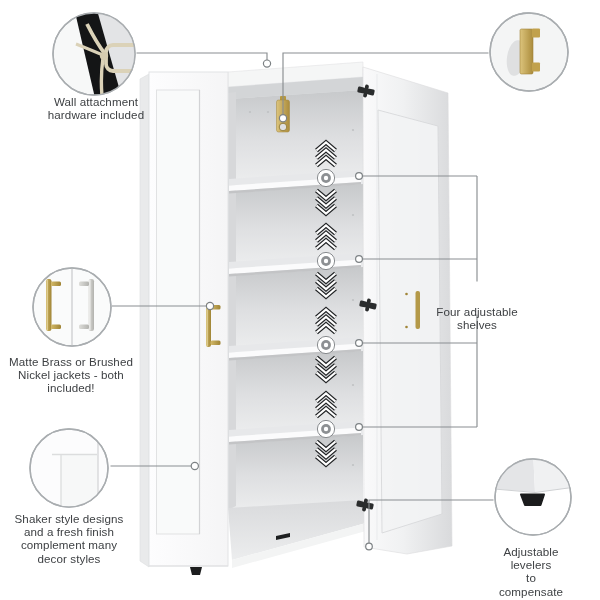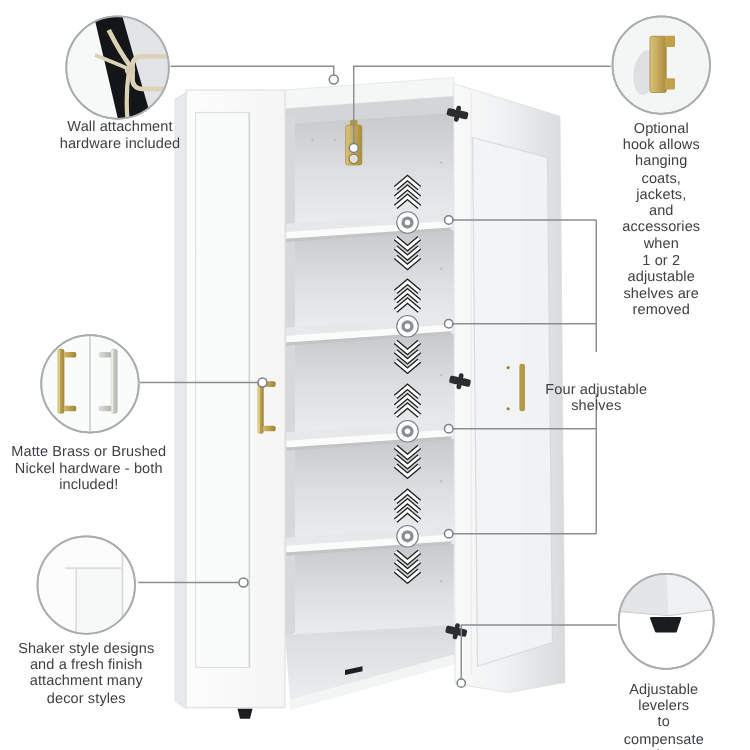--- a/index.html
+++ b/index.html
@@ -273,30 +273,25 @@
       <polygon points="533,450 572,466 572,488 535,492" fill="#f0f1f2"></polygon>
       <path d="M494,489 L535,492.5 L572,487.5" stroke="#cfd1d3" stroke-width="1" fill="none"></path>
       <path d="M521,494.5 h23 l-3.5,10.5 h-15.5 z" fill="#1b1c1d" stroke="#1b1c1d" stroke-width="2" stroke-linejoin="round"></path>
     </g>
     <circle cx="533" cy="497" r="38" fill="none" stroke="#a9adb0" stroke-width="1.4"></circle>
   </g>
 </svg>
 
   <div class="caption" style="left:96px;top:95px;">Wall attachment
 hardware included</div>
-  <div class="caption" style="left:529px;top:96px;">Optional hook allows
-hanging coats, jackets,
-and accessories when
-1 or 2 adjustable
-shelves are removed</div>
   <div class="caption" style="left:71px;top:355px;">Matte Brass or Brushed
-Nickel hardware - both
+Nickel jackets - both
 included!</div>
   <div class="caption" style="left:477px;top:285px;margin-top:20px;">Four adjustable
 shelves</div>
   <div class="caption" style="left:69px;top:512px;">Shaker style designs
 and a fresh finish
-attachment many
+complement many
 decor styles</div>
   <div class="caption" style="left:531px;top:545px;">Adjustable levelers
 to compensate for
 uneven flooring</div>
 </div>
 
 </body></html>

